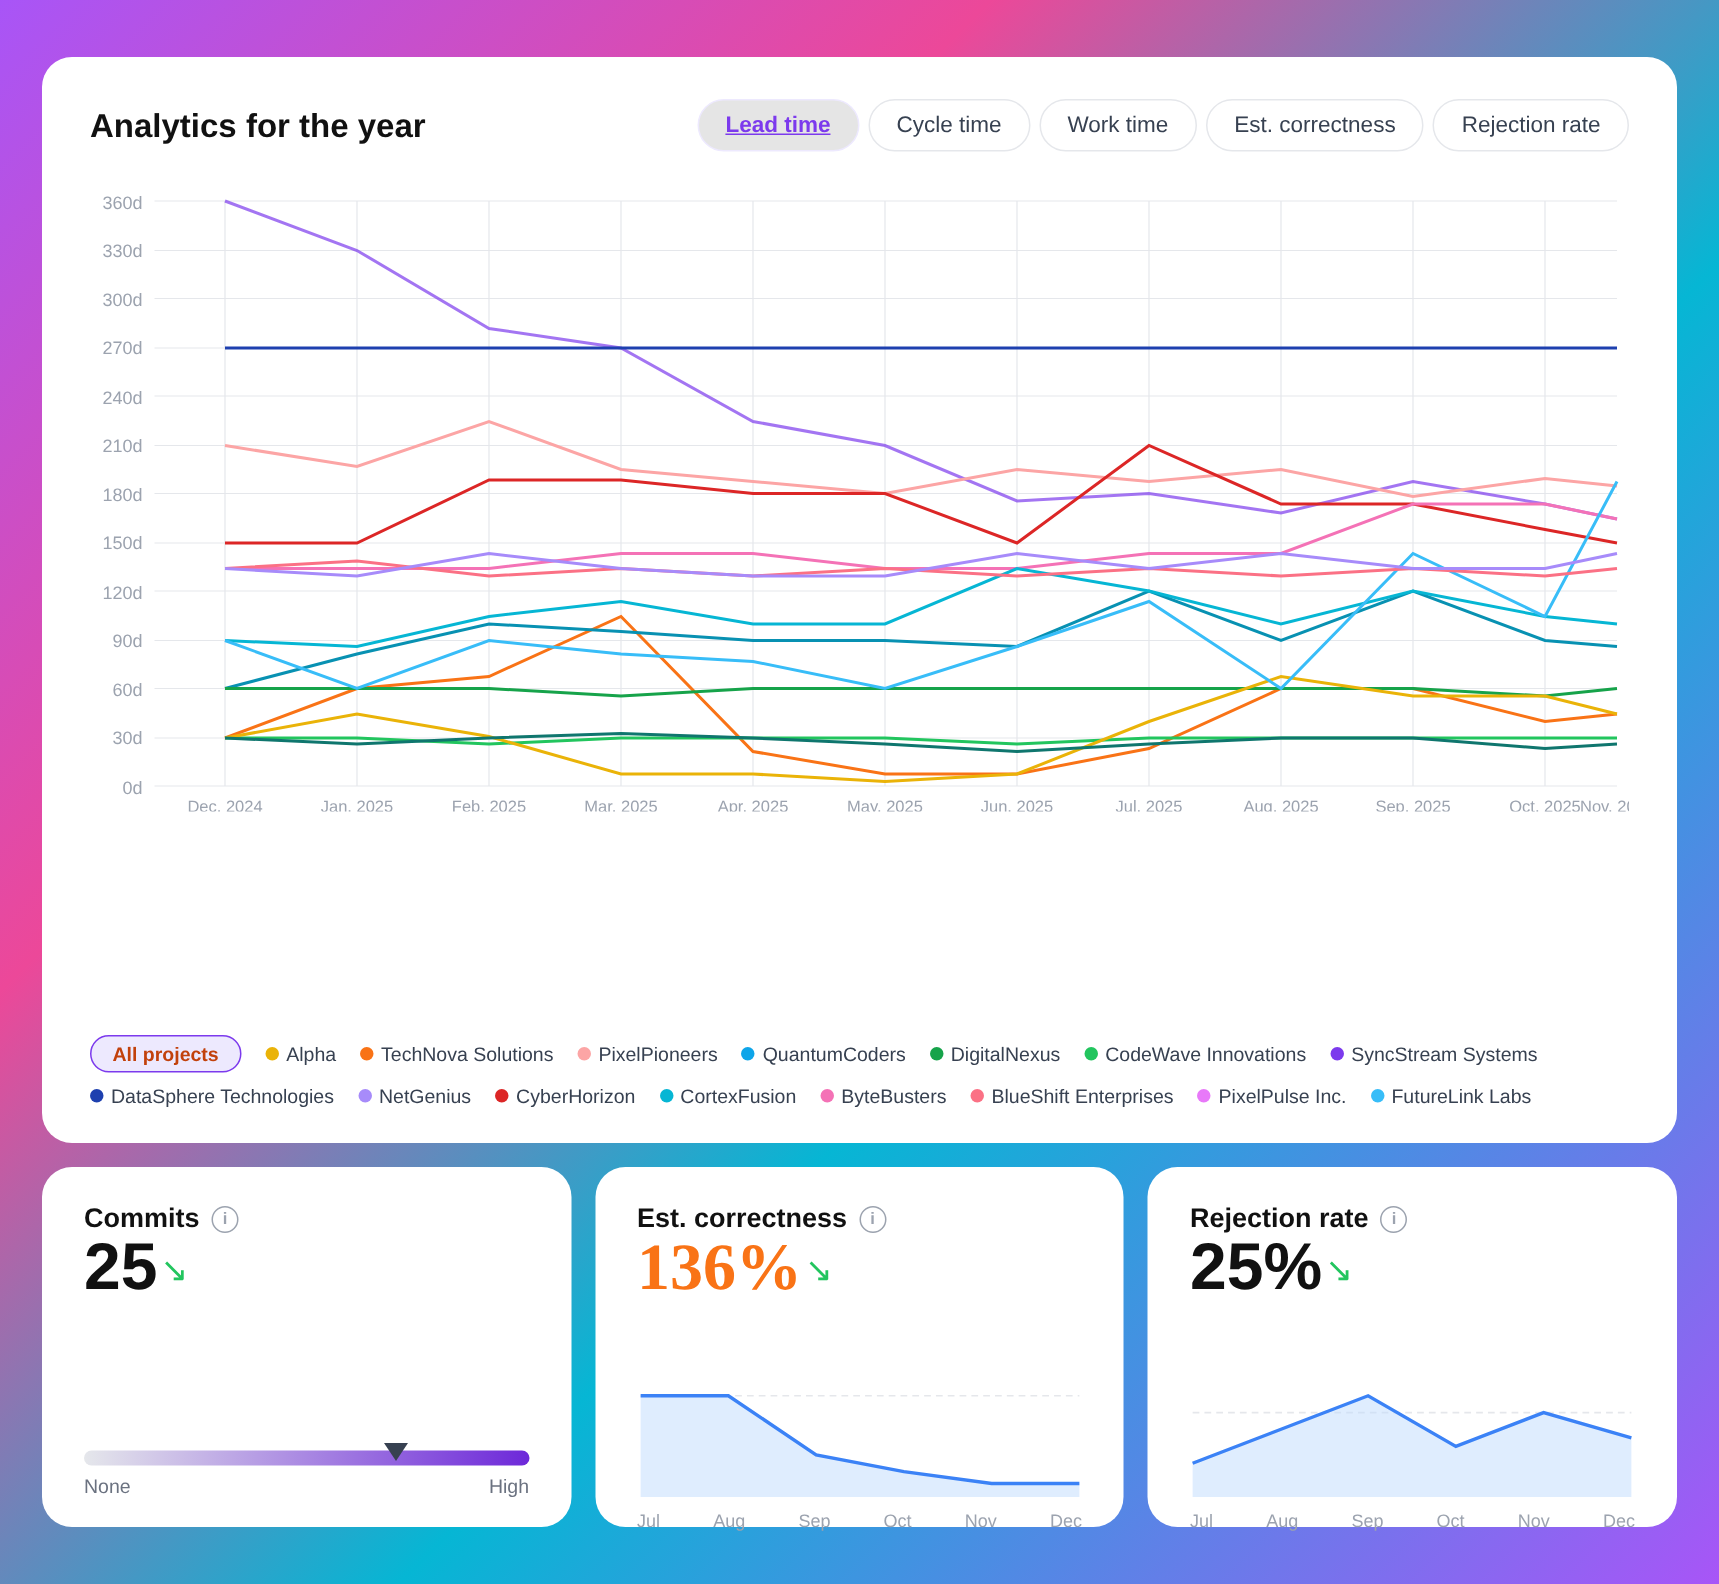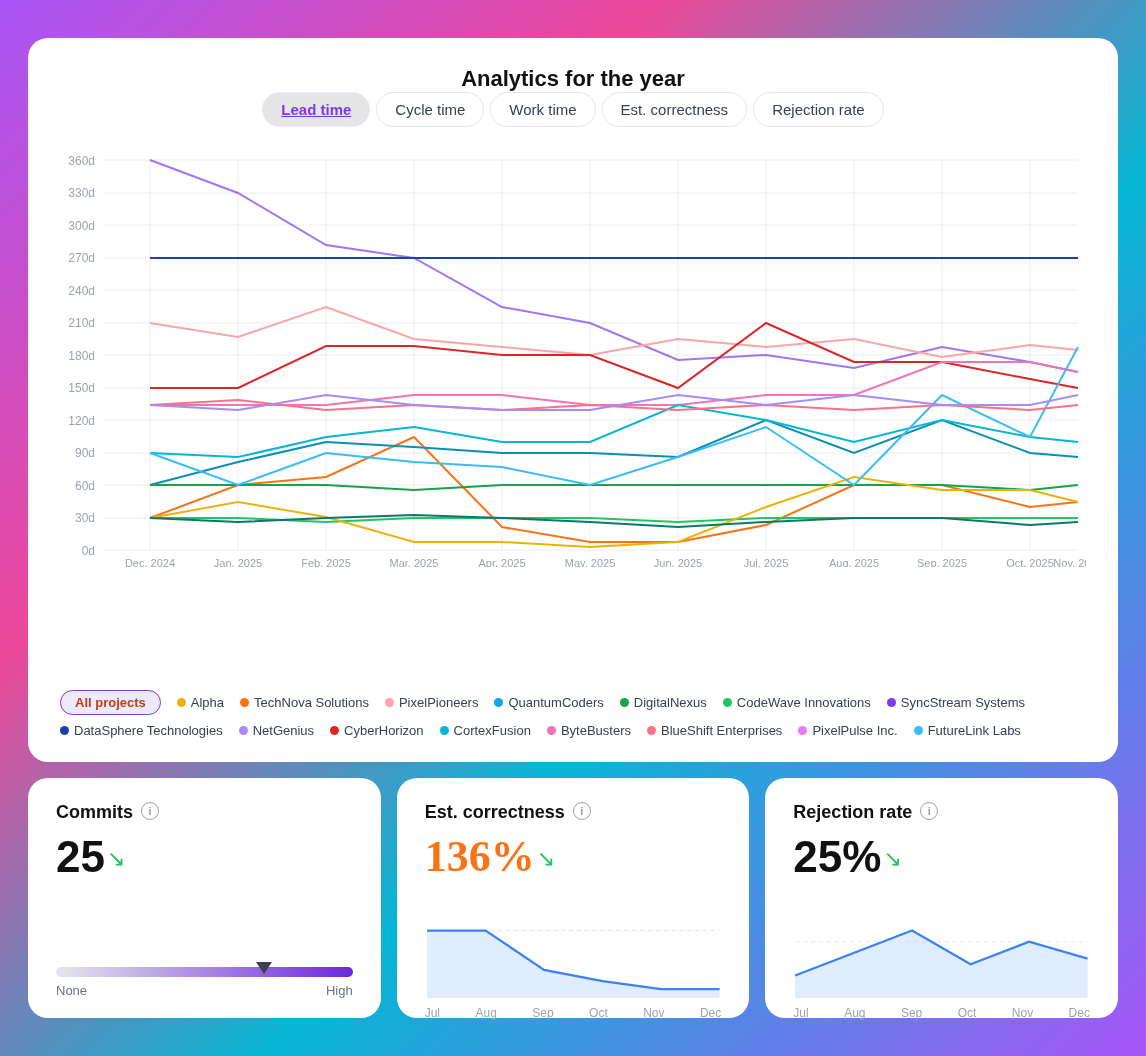--- a/index.html
+++ b/index.html
@@ -27,21 +27,20 @@
       padding: 28px 32px 24px;
       flex: 1;
       display: flex;
       flex-direction: column;
     }
     .card-header {
       display: flex;
       align-items: center;
       justify-content: space-between;
       margin-bottom: 20px;
-      flex-direction: column;
     }
     .card-title {
       font-size: 22px;
       font-weight: 700;
       color: #111;
     }
     .tab-group {
       display: flex;
       gap: 6px;
     }
@@ -112,26 +111,25 @@
     .stat-card {
       background: #fff;
       border-radius: 20px;
       flex: 1;
       padding: 24px 28px 20px;
       display: flex;
       flex-direction: column;
     }
     .stat-header {
       display: flex;
-      align-items: flex-start;
+      align-items: center;
       gap: 8px;
       font-size: 18px;
       font-weight: 700;
       color: #111;
-      margin-bottom: 12px;
     }
     .info-icon {
       width: 18px;
       height: 18px;
       border-radius: 50%;
       border: 1.5px solid #9ca3af;
       display: inline-flex;
       align-items: center;
       justify-content: center;
       font-size: 11px;

